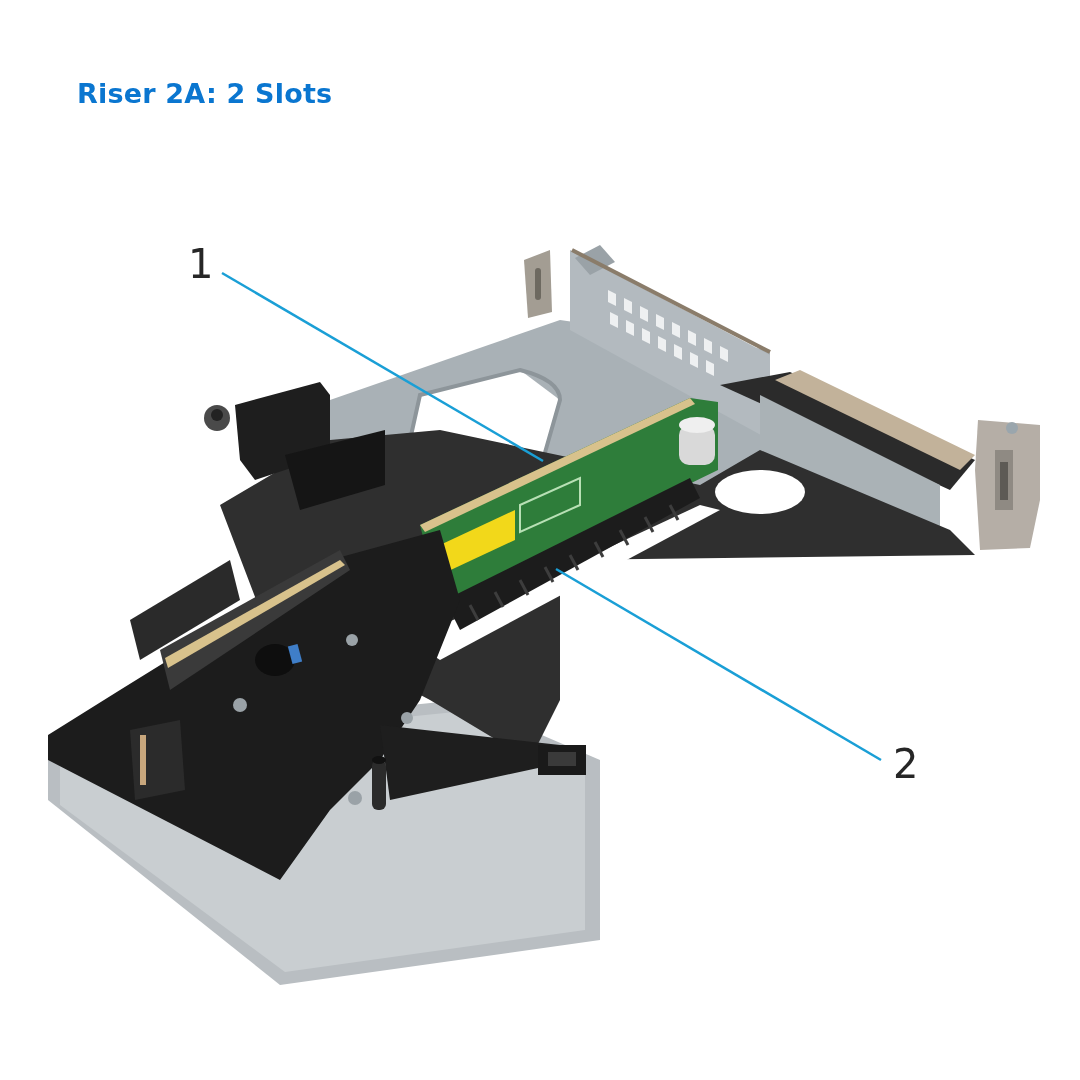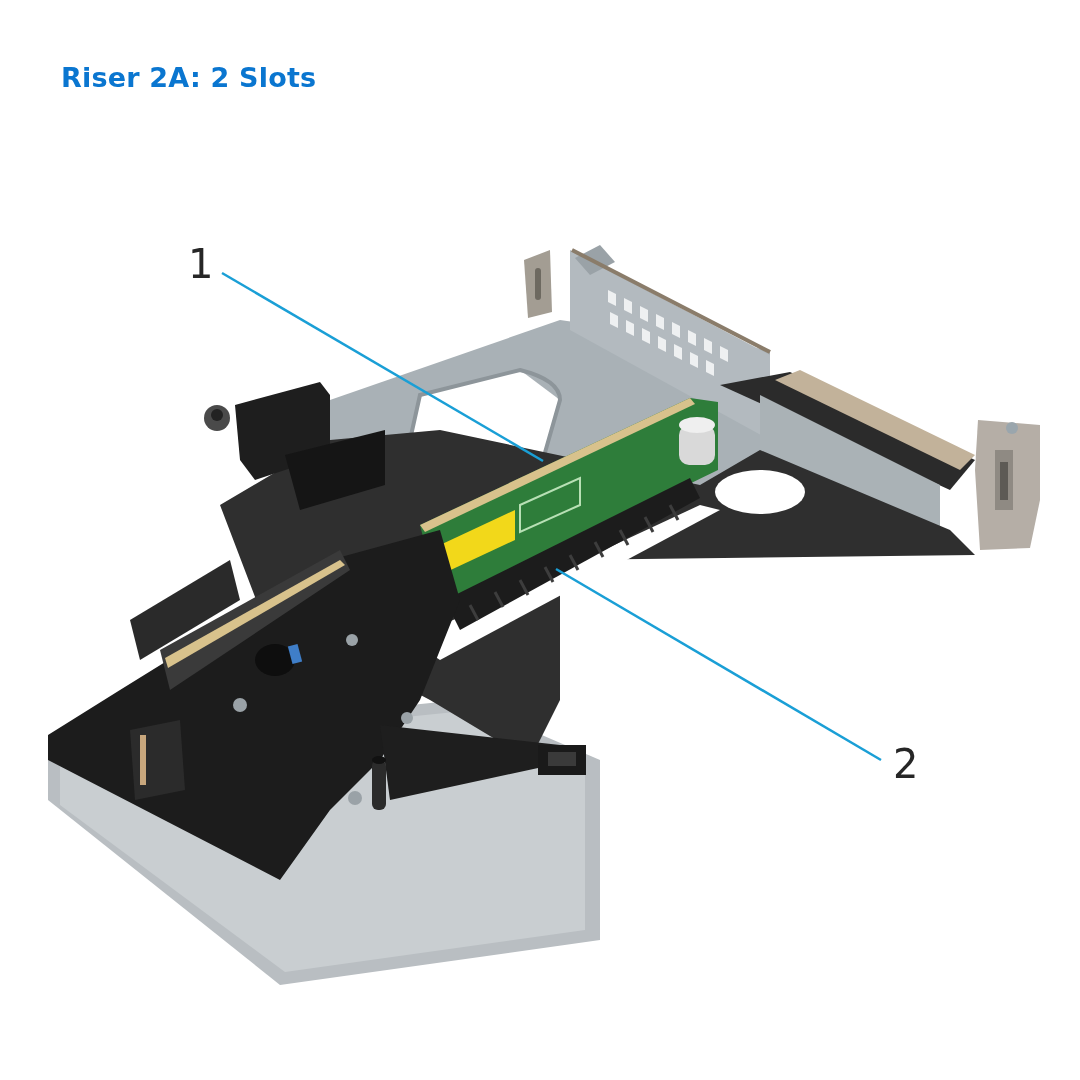--- a/index.html
+++ b/index.html
@@ -1,20 +1,20 @@
 <!DOCTYPE html>
 <html><head>
   <meta charset="utf-8">
   <style>
     html, body { margin: 0; padding: 0; background: #ffffff; }
     body { width: 1080px; height: 1080px; position: relative; overflow: hidden; font-family: "Liberation Sans", sans-serif; }
     .title {
       position: absolute; left: 61px; top: 62px;
       font-family: "DejaVu Sans", sans-serif; font-weight: bold;
-      font-size: 27px; color: #0a76d0; letter-spacing: 0.2px; margin: 0;
+      font-size: 27px; color: #0a76d0; letter-spacing: 0.2px; margin: 16px;
     }
     .figure { position: absolute; left: 0; top: 0; width: 1080px; height: 1080px; }
     .callout-num {
       position: absolute; font-family: "DejaVu Sans", sans-serif;
       font-size: 40px; color: #262626; line-height: 1;
     }
     #callout-1-num { left: 188px; top: 244px; }
     #callout-2-num { left: 893px; top: 744px; }
   </style>
 </head>

